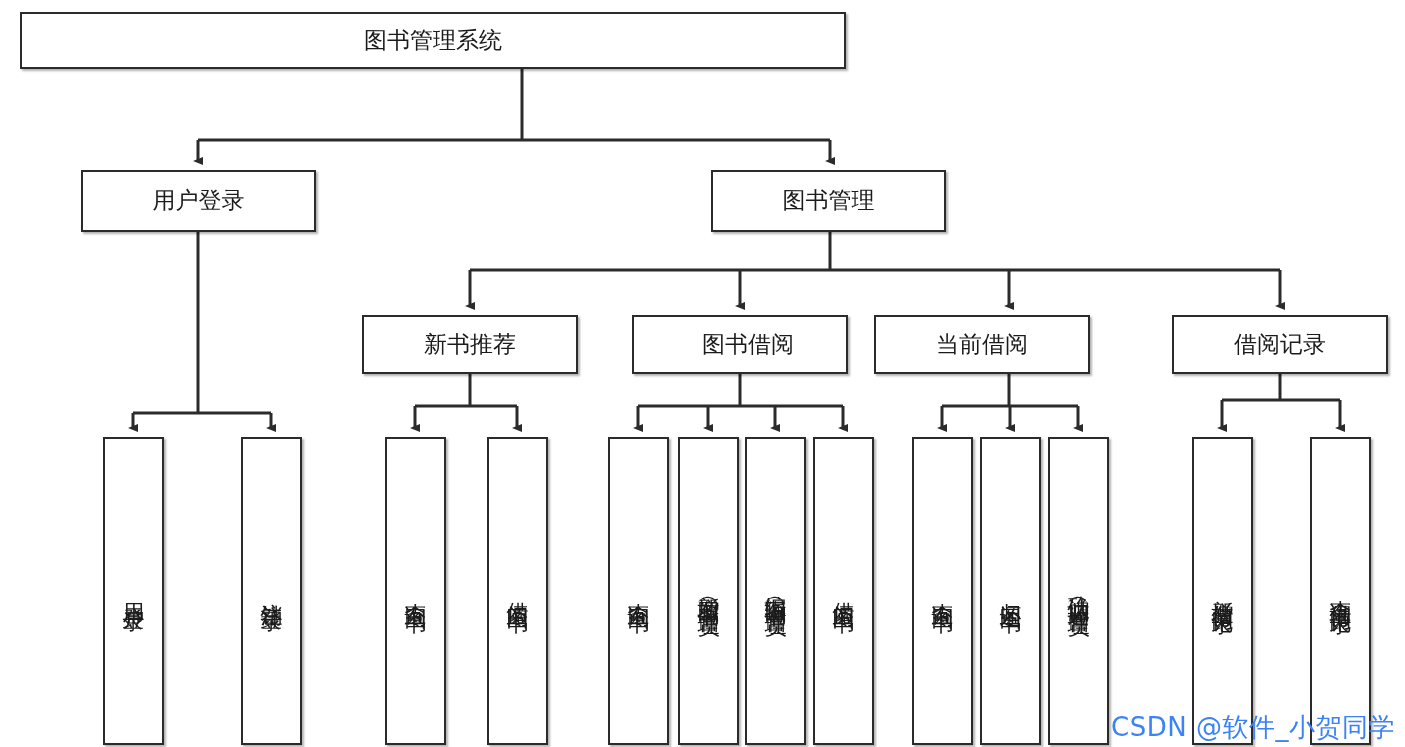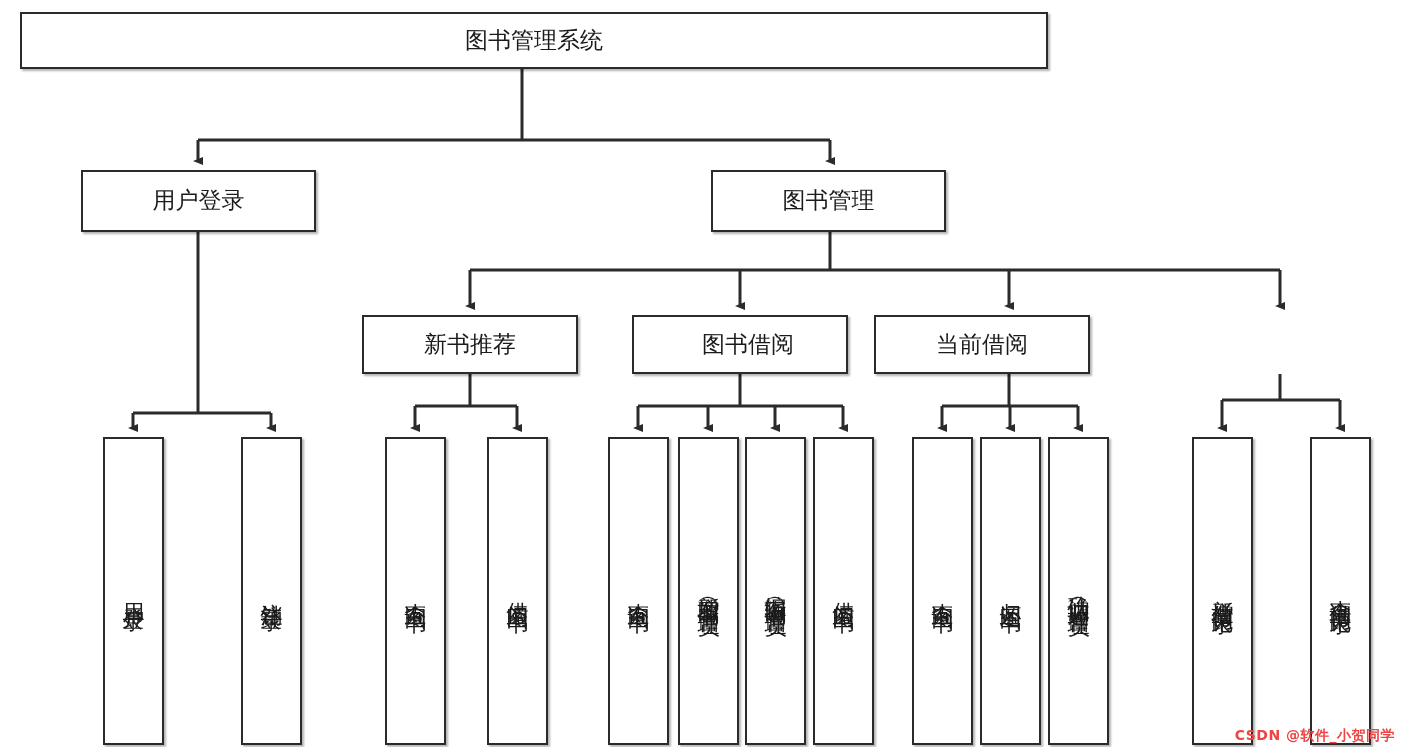--- a/index.html
+++ b/index.html
@@ -54,25 +54,24 @@
     font-size: 22px;
     line-height: 1.18;
     letter-spacing: 3px;
     white-space: nowrap;
     text-align: center;
   }
   .watermark {
     position: absolute;
     right: 10px;
     bottom: 2px;
-    font-size: 14px;
-    color: #ef4444;
+    font-size: 26px;
+    color: #3b82f6;
     white-space: nowrap;
     letter-spacing: 0.5px;
-    font-weight: bold;
   }
 </style>
 </head>
 <body>
 
 <div id="diagram-root">
 
   <svg class="connectors" viewBox="0 0 1405 747" xmlns="http://www.w3.org/2000/svg">
     <defs>
       <marker id="arrow" markerWidth="10" markerHeight="10" refX="5" refY="5" orient="auto" markerUnits="userSpaceOnUse">
@@ -116,39 +115,42 @@
       <path d="M1010,406 L1010,428" marker-end="url(#arrow)"></path>
       <path d="M1078,406 L1078,428" marker-end="url(#arrow)"></path>
 
       <path d="M1280,374 L1280,400"></path>
       <path d="M1222,400 L1340,400"></path>
       <path d="M1222,400 L1222,428" marker-end="url(#arrow)"></path>
       <path d="M1340,400 L1340,428" marker-end="url(#arrow)"></path>
     </g>
   </svg>
 
-  <div class="node horizontal" style="left:20px; top:12px; width:1028px; height:57px;">
+  <div class="node horizontal" style="left:20px; top:12px; width:826px; height:57px;">
     <span class="label">图书管理系统</span>
   </div>
 
   <div class="node horizontal" style="left:81px; top:170px; width:235px; height:62px;">
     <span class="label">用户登录</span>
   </div>
   <div class="node horizontal" style="left:362px; top:315px; width:216px; height:59px;">
     <span class="label">新书推荐</span>
   </div>
 
   <div class="node horizontal" style="left:711px; top:170px; width:235px; height:62px;">
     <span class="label">图书管理</span>
   </div>
   <div class="node horizontal" style="left:632px; top:315px; width:216px; height:59px;padding-left:16px;">
     <span class="label">图书借阅</span>
   </div>
   <div class="node horizontal" style="left:874px; top:315px; width:216px; height:59px;">
     <span class="label">当前借阅</span>
+  </div>
+  <div class="node horizontal" style="left:1172px; top:315px; width:216px; height:59px;">
+    <span class="label">借阅记录</span>
   </div>
 
   <div class="node vertical" style="left:103px; top:437px; width:61px; height:308px;">
     <span class="label">用户登录</span>
   </div>
   <div class="node vertical" style="left:241px; top:437px; width:61px; height:308px;">
     <span class="label">注销登录</span>
   </div>
 
   <div class="node vertical" style="left:385px; top:437px; width:61px; height:308px;">

